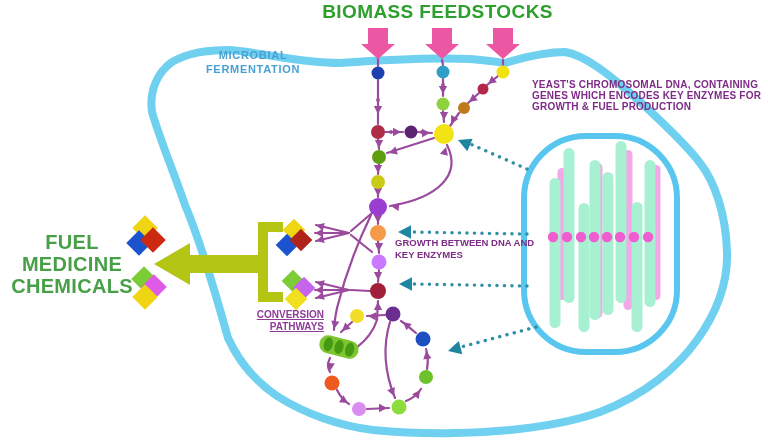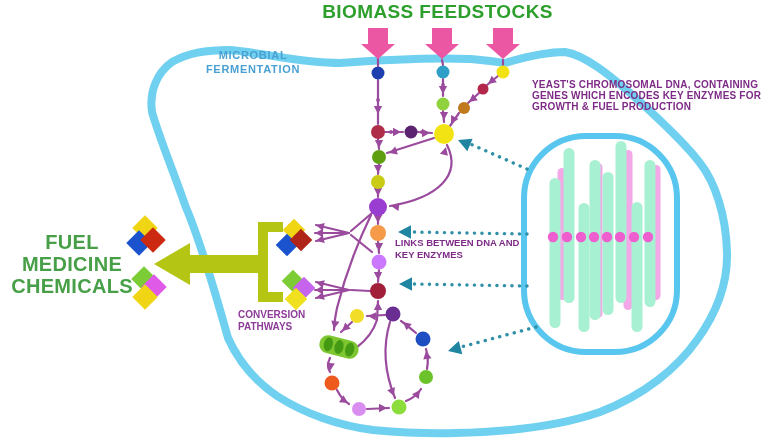--- a/index.html
+++ b/index.html
@@ -4,21 +4,21 @@
 <style>
   html,body{margin:0;padding:0;background:#ffffff;}
   .stage{position:relative;width:768px;height:444px;background:#ffffff;overflow:hidden;
          font-family:"Liberation Sans",sans-serif;}
   .stage svg{position:absolute;left:0;top:0;}
   .lbl{position:absolute;font-weight:bold;white-space:pre-line;}
   #biomass-title{left:300px;top:1px;width:275px;text-align:center;font-size:19px;letter-spacing:.4px;}
   #microbial-label{left:183px;top:49px;width:140px;text-align:center;font-size:11px;letter-spacing:.7px;line-height:13.5px;}
   #yeast-dna-label{left:532px;top:79px;width:230px;font-size:10px;line-height:11px;letter-spacing:.2px;}
   #links-label{left:395px;top:237px;font-size:9.5px;line-height:12px;}
-  #conversion-label{left:238px;top:309px;width:86px;text-align:left;font-size:10px;line-height:12px;}
+  #conversion-label{left:238px;top:309px;width:86px;text-align:right;font-size:10px;line-height:12px;text-decoration:underline;}
   #outputs-label{left:0px;top:231px;width:144px;text-align:center;font-size:20px;line-height:22px;letter-spacing:.3px;}
 </style>
 </head>
 <body>
 
 <div class="stage">
   <svg id="diagram" width="768" height="446" viewBox="0 0 768 446">
       <path d="M230,50 C265,53 300,63 340,63 C380,60 430,57 470,59 C485,60 497,62 505,63 C525,57 548,52 565,52 C585,55 610,75 638,100 C660,120 685,143 700,163 C715,182 726,215 727,252 C728,285 715,315 697,340 C678,367 645,395 600,412 C560,426 505,432 455,433 C420,434 395,432 373,430 C340,426 305,414 277,396 C255,381 238,360 228,338 C216,295 200,240 185,205 C176,178 160,140 152,112 C149,90 158,72 172,62 C188,53 205,50 230,50 Z" fill="none" stroke="#6fd0f0" stroke-width="8" stroke-linejoin="round" stroke-linecap="round"></path>
       <polygon points="154,264 190,243 190,255 258,255 258,273 190,273 190,285" fill="#b5c513"></polygon>
       <polygon points="258,222 283,222 283,232 268,232 268,292 283,292 283,302 258,302" fill="#b5c513"></polygon>
@@ -172,20 +172,20 @@
       <rect x="-8" y="-8" width="16" height="16" fill="#c664ee" transform="translate(304,288) rotate(45)"></rect>
       <rect x="-8" y="-8" width="16" height="16" fill="#f0e020" transform="translate(296,299) rotate(45)"></rect>
     </svg>
 
   <div class="lbl" id="biomass-title" style="color: rgb(45, 159, 45);">BIOMASS FEEDSTOCKS</div>
   <div class="lbl" id="microbial-label" style="color: rgb(73, 160, 210);">MICROBIAL
 FERMENTATION</div>
   <div class="lbl" id="yeast-dna-label" style="color: rgb(125, 43, 134);">YEAST'S CHROMOSOMAL DNA, CONTAINING
 GENES WHICH ENCODES KEY ENZYMES FOR
 GROWTH &amp; FUEL PRODUCTION</div>
-  <div class="lbl" id="links-label" style="color: rgb(125, 43, 134);">LINKS BETWEEN DNA AND
+  <div class="lbl" id="links-label" style="color: rgb(125, 43, 134);">GROWTH BETWEEN DNA AND
 KEY ENZYMES</div>
   <div class="lbl" id="conversion-label" style="color: rgb(141, 60, 152);">CONVERSION
 PATHWAYS</div>
   <div class="lbl" id="outputs-label" style="color: rgb(71, 160, 71);">FUEL
 MEDICINE
 CHEMICALS</div>
 </div>
 
 </body></html>

